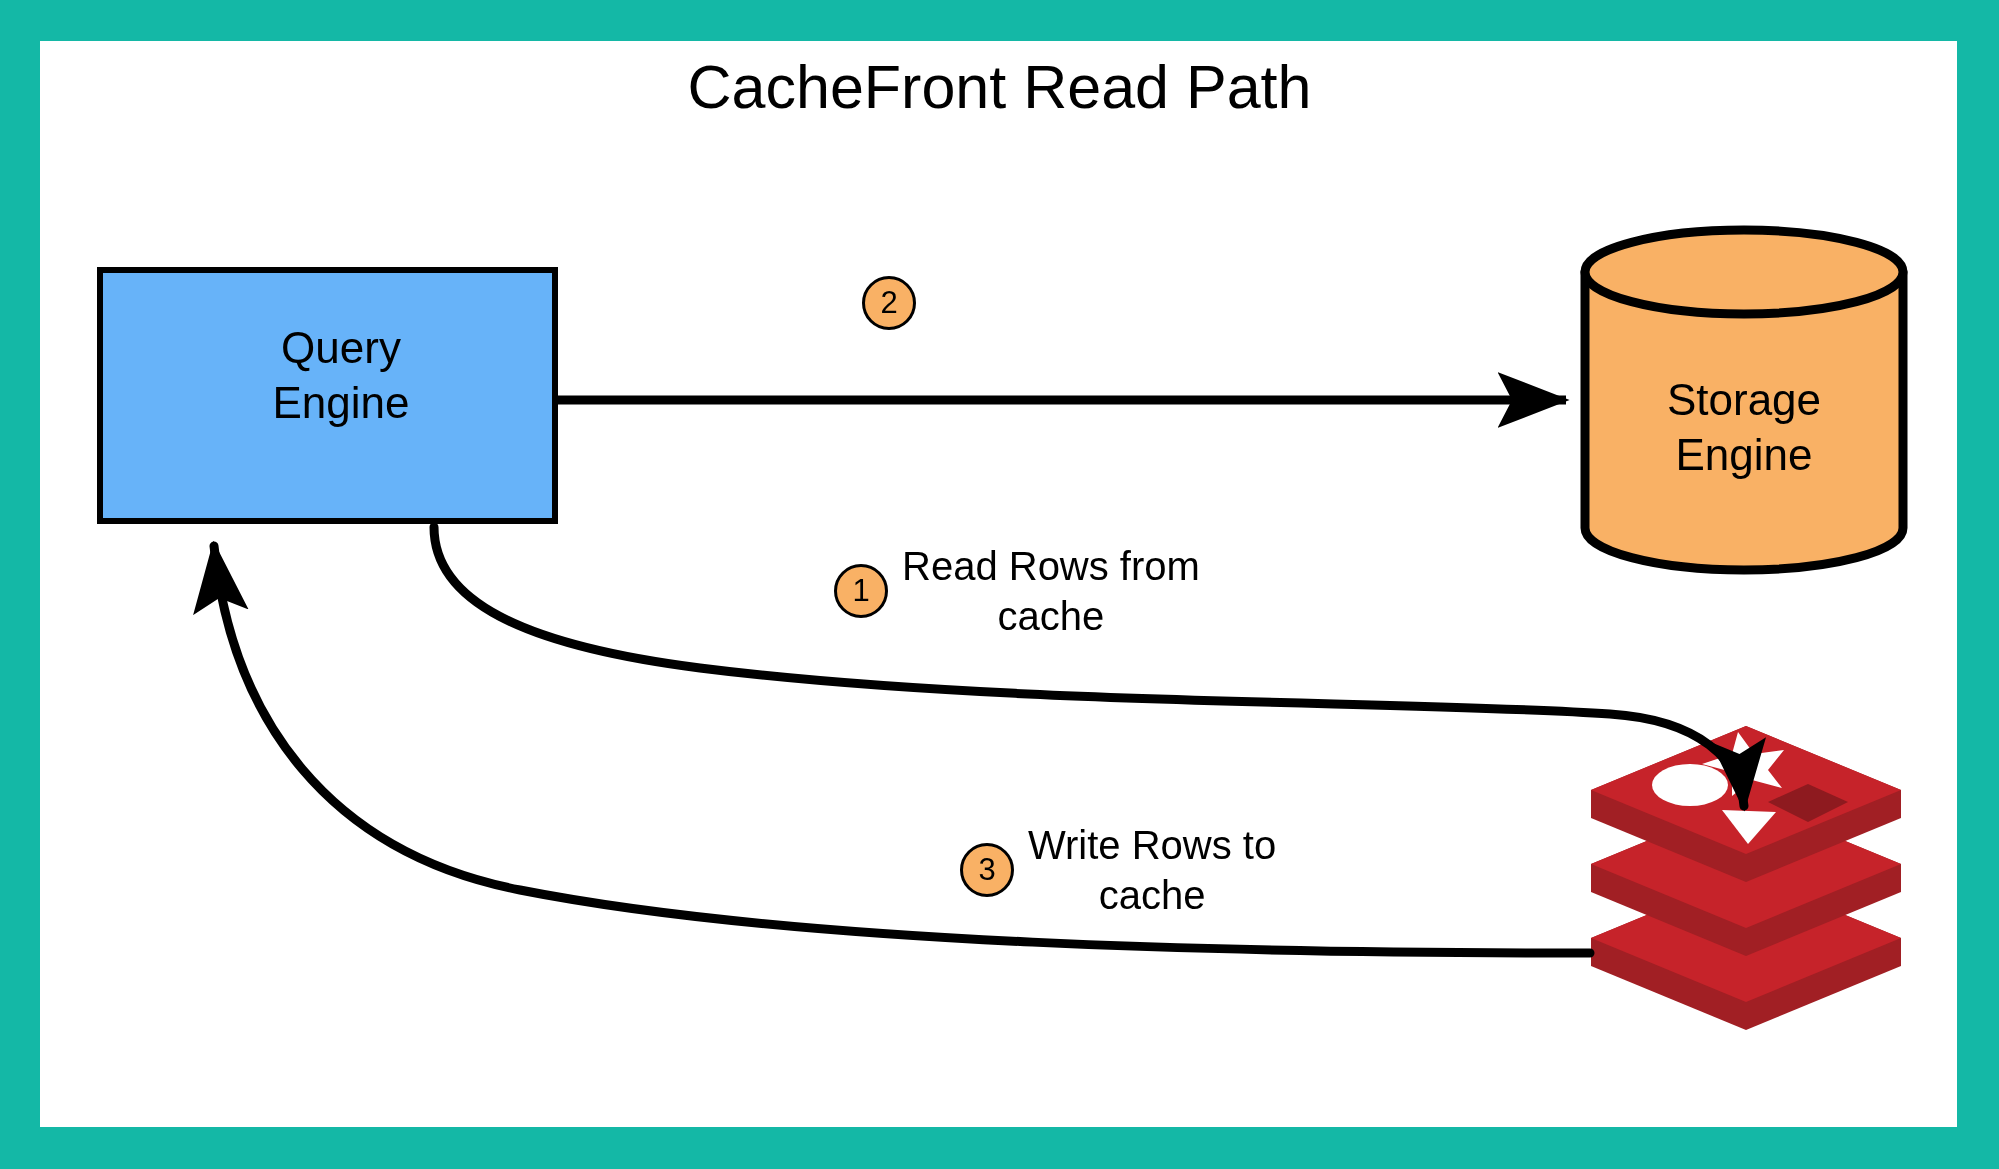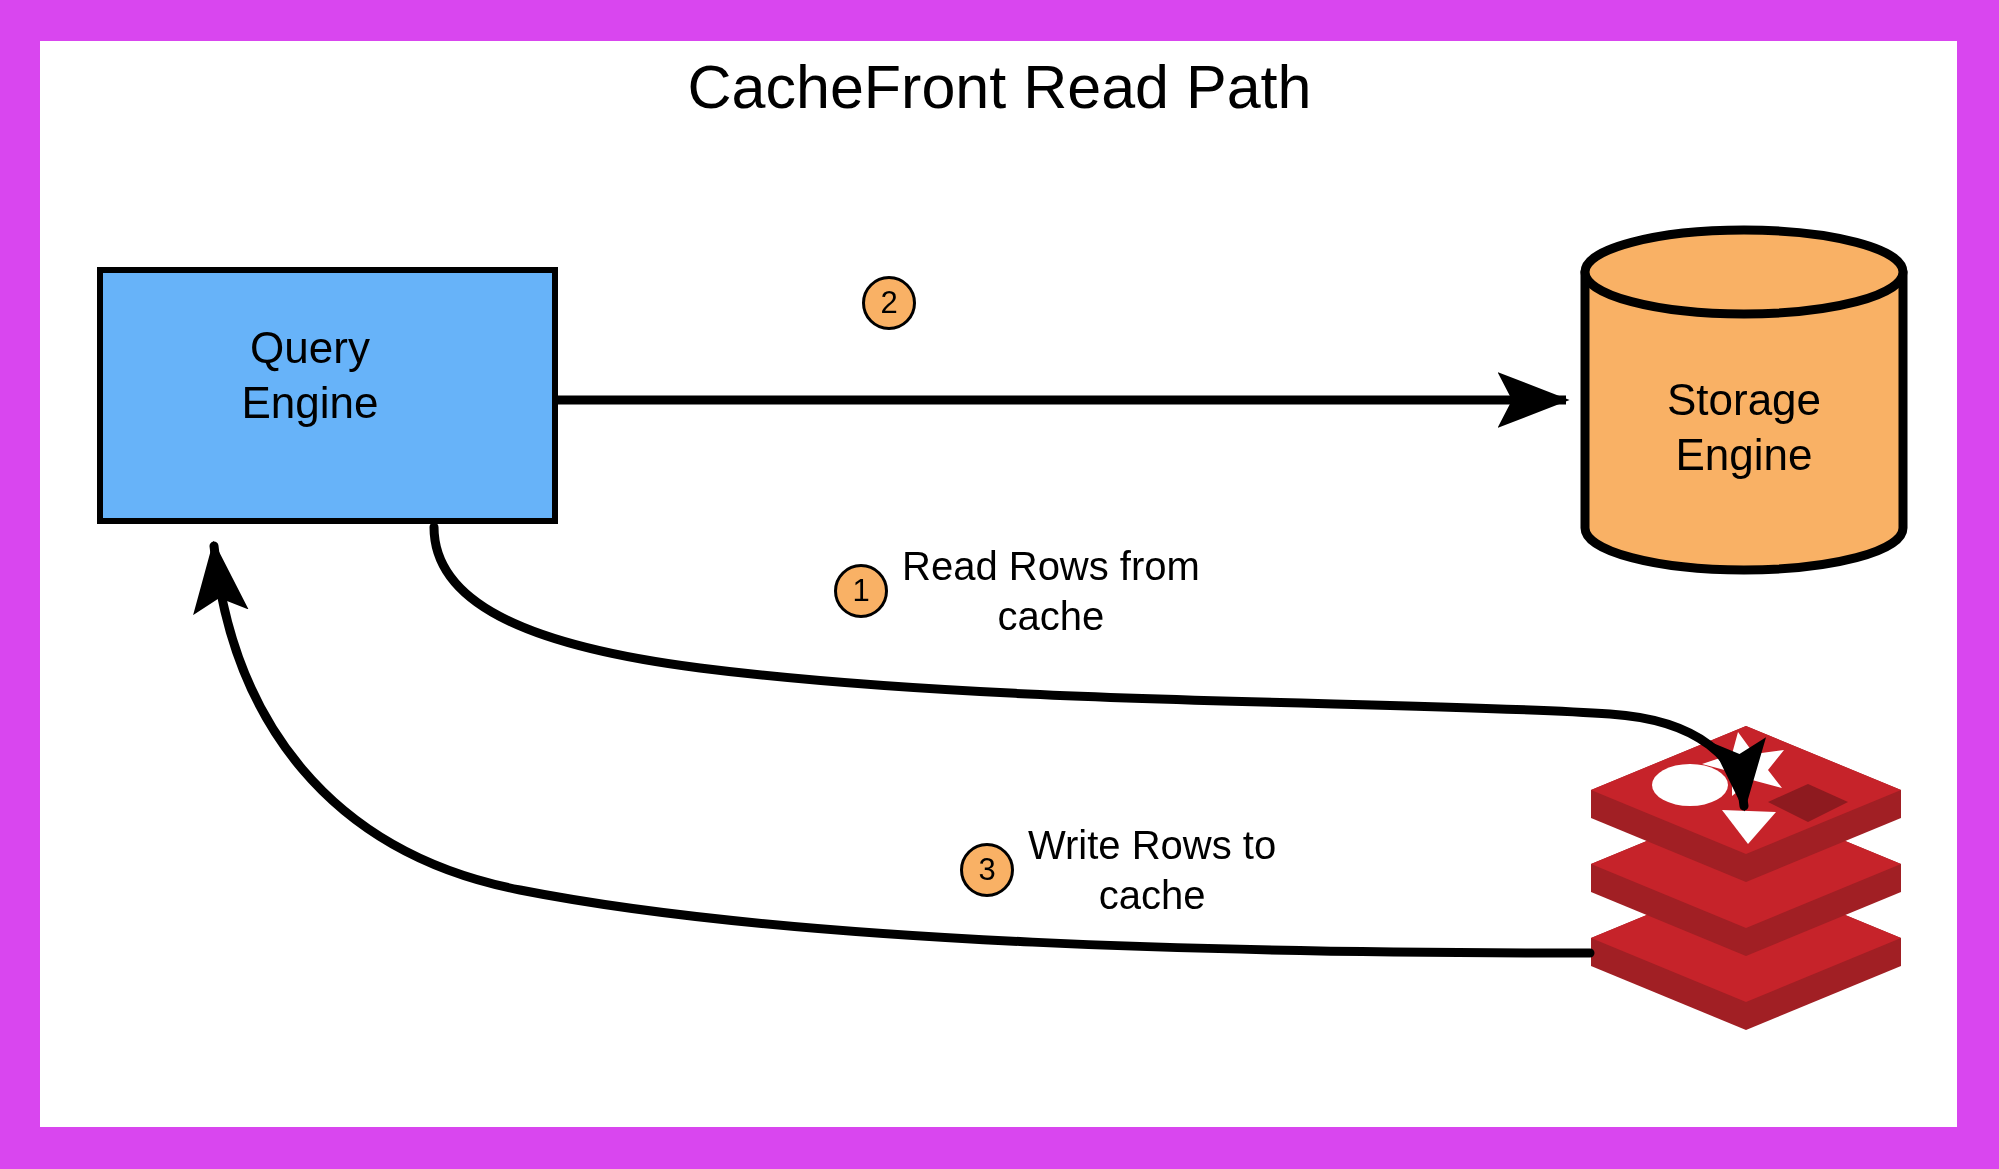--- a/index.html
+++ b/index.html
@@ -12,21 +12,21 @@
     width: 1999px;
     height: 1169px;
     overflow: hidden;
     font-family: "Liberation Sans", "DejaVu Sans", sans-serif;
   }
 
   #canvas {
     position: relative;
     width: 1999px;
     height: 1169px;
-    background: #d946ef;
+    background: #14b8a6;
   }
 
   
   #page {
     position: absolute;
     left: 40px;
     top: 41px;
     width: 1917px;
     height: 1086px;
     background: #ffffff;
@@ -72,20 +72,21 @@
     width: 461px;
     height: 257px;
     background: #67b3f9;
     border: 6px solid #000000;
     box-sizing: border-box;
   }
   #query-engine-label {
     left: 97px;
     top: 320px;
     width: 426px;
+    padding-left: 31px;
   }
 
   
   #storage-engine-label {
     left: 1585px;
     top: 372px;
     width: 318px;
   }
 
   

